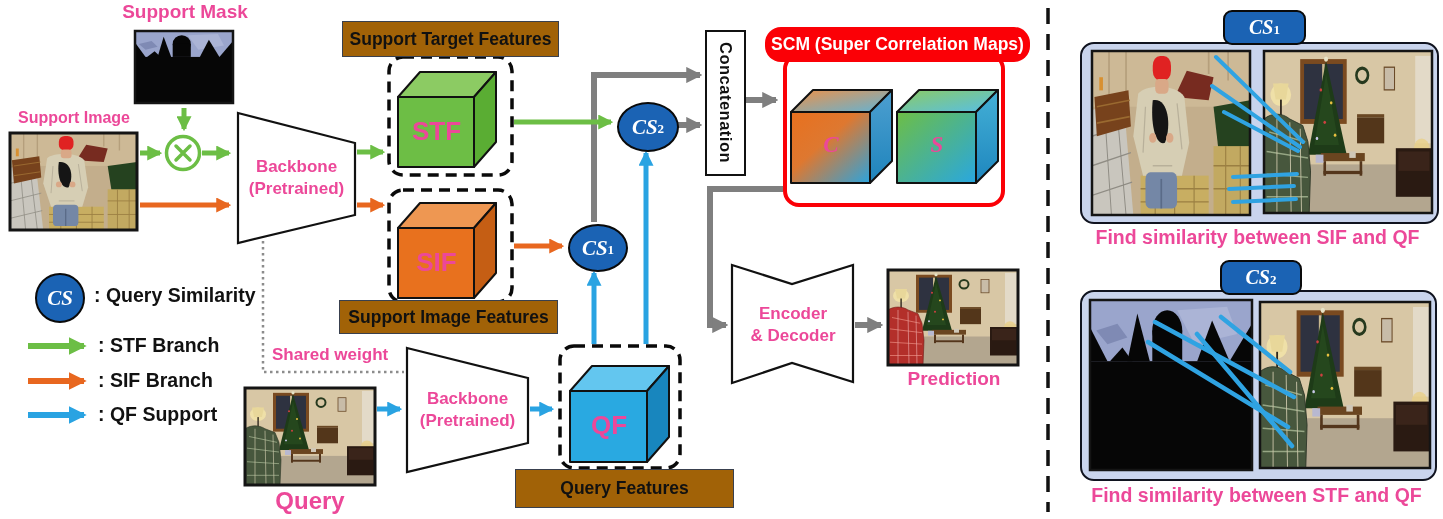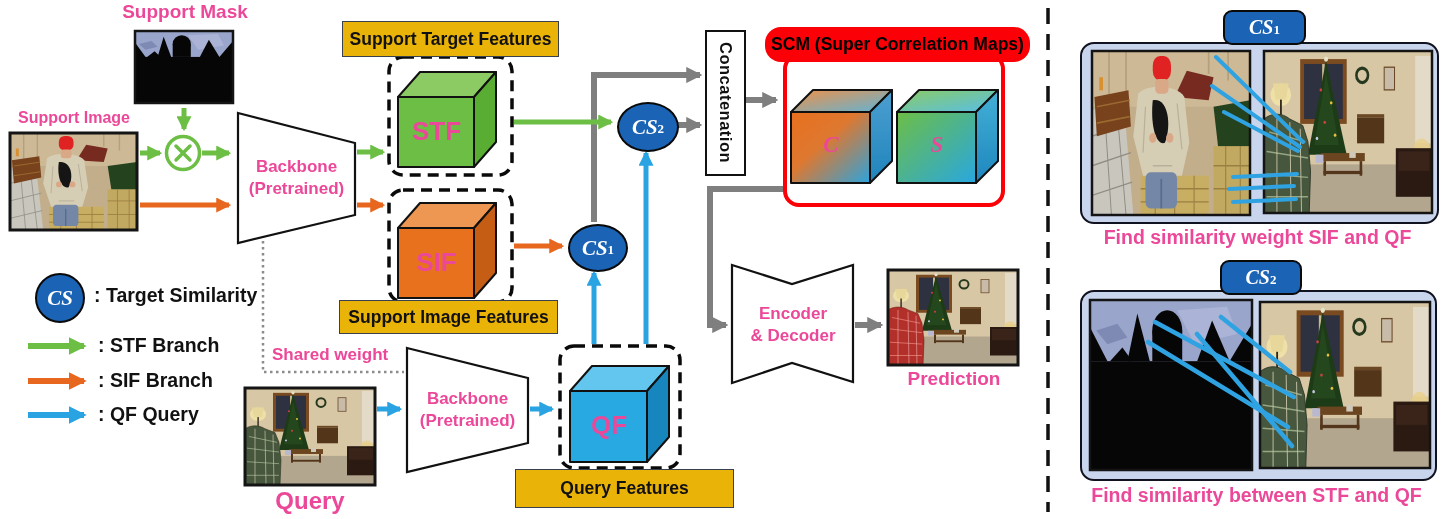--- a/index.html
+++ b/index.html
@@ -2,36 +2,36 @@
 <html><head>
 <meta charset="utf-8">
 <style>
   html,body{margin:0;padding:0;background:#fff;}
   #fig{position:relative;width:1443px;height:519px;background:#fff;overflow:hidden;
        font-family:"Liberation Sans","DejaVu Sans",sans-serif;color:#111;}
   #fig svg.layer{position:absolute;left:0;top:0;z-index:1;}
   .z0{position:absolute;z-index:0;}
   .lbl{position:absolute;z-index:2;text-align:center;font-weight:600;color:#ec4899;}
   .panel{position:absolute;z-index:0;background:#C9D4ED;border:2.5px solid #10131F;border-radius:14px;}
-  .featbox{position:absolute;z-index:2;background:#eab308;border:1.5px solid #39404E;
+  .featbox{position:absolute;z-index:2;background:#a16207;border:1.5px solid #39404E;
            display:flex;align-items:center;justify-content:center;font-weight:600;font-size:17.5px;}
   .cs-ellipse{position:absolute;z-index:2;background:#1B63B4;border:2.5px solid #0A0A0A;border-radius:50%;
               display:flex;align-items:center;justify-content:center;color:#fff;
               font-family:"Liberation Serif","DejaVu Serif",serif;font-style:italic;font-weight:600;}
   .cs-ellipse .base{font-size:21px;}
   .cs-ellipse sub{font-size:13px;font-style:normal;font-weight:700;transform:translateY(2px);}
   .badge{position:absolute;z-index:2;background:#1B63B4;border:2.5px solid #0A0A0A;border-radius:9px;
          display:flex;align-items:center;justify-content:center;color:#fff;
          font-family:"Liberation Serif","DejaVu Serif",serif;font-style:italic;font-weight:600;}
   .badge .base{font-size:20px;}
   .badge sub{font-size:13px;font-style:normal;font-weight:700;transform:translateY(2px);}
   .vertbox{position:absolute;z-index:2;background:#fff;border:2px solid #111;
            display:flex;align-items:center;justify-content:center;
            writing-mode:vertical-rl;font-size:16.5px;font-weight:600;letter-spacing:.5px;}
-  .scm-header{position:absolute;z-index:3;background:#FB0006;color:#000000;border-radius:16px;
+  .scm-header{position:absolute;z-index:3;background:#FB0006;color:#ffffff;border-radius:16px;
               display:flex;align-items:center;justify-content:center;font-weight:700;font-size:17.5px;}
   .scm-body{position:absolute;z-index:2;border:4px solid #FB0006;border-radius:16px;box-sizing:border-box;}
   .two-line{line-height:1.28;font-size:17px;}
   .cube-lbl{font-weight:700;font-size:26px;}
   .math-lbl{font-family:"Liberation Serif","DejaVu Serif",serif;font-style:italic;font-weight:600;font-size:23px;}
   .cap{font-size:19.5px;}
   .leg{position:absolute;z-index:2;font-weight:600;font-size:19.5px;text-align:left;}
 </style>
 </head>
 <body>
@@ -333,29 +333,29 @@
     <div>Encoder</div>
     <div>&amp; Decoder</div>
   </div>
   <div class="lbl" style="left:888px;top:368px;width:132px;font-size:19px;">Prediction</div>
   <div class="lbl" style="left:245px;top:487px;width:130px;font-size:24px;">Query Image</div>
   <div class="lbl" style="left:272px;top:345px;width:130px;font-size:17px;text-align:left;">Shared weight</div>
 
   <div class="cs-ellipse" style="left:35px;top:273px;width:46px;height:46px;">
     <span class="base">CS</span>
   </div>
-  <div class="leg" style="left:94px;top:284px;">: Target Similarity</div>
+  <div class="leg" style="left:94px;top:284px;">: Query Similarity</div>
   <div class="leg" style="left:98px;top:334px;">: STF Branch</div>
   <div class="leg" style="left:98px;top:369px;">: SIF Branch</div>
-  <div class="leg" style="left:98px;top:403px;">: QF Query</div>
+  <div class="leg" style="left:98px;top:403px;">: QF Support</div>
 
   <div class="badge" style="left:1223px;top:10px;width:79px;height:31px;">
     <span class="base">CS</span>
       <sub>1</sub>
   </div>
-  <div class="lbl cap" style="left:1080px;top:226px;width:355px;">Find similarity weight SIF and QF</div>
+  <div class="lbl cap" style="left:1080px;top:226px;width:355px;">Find similarity between SIF and QF</div>
   <div class="badge" style="left:1220px;top:260px;width:78px;height:31px;">
     <span class="base">CS</span>
       <sub>2</sub>
   </div>
   <div class="lbl cap" style="left:1080px;top:484px;width:353px;">Find similarity between STF and QF</div>
 
 </div>
 
 </body></html>

